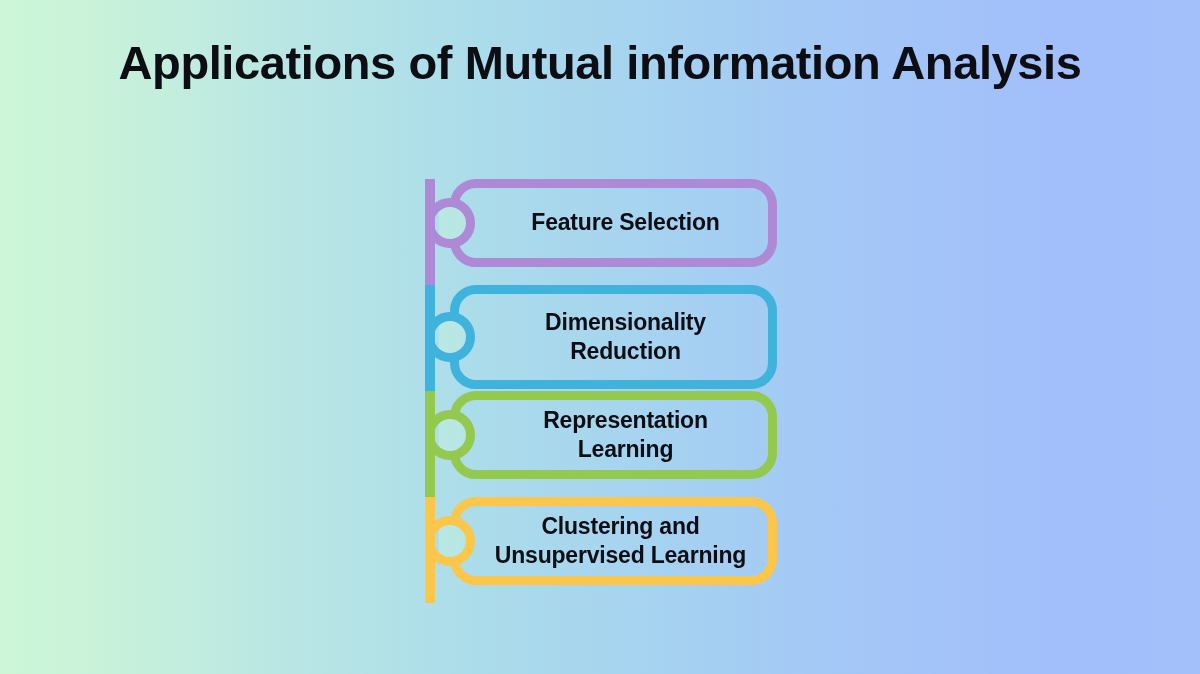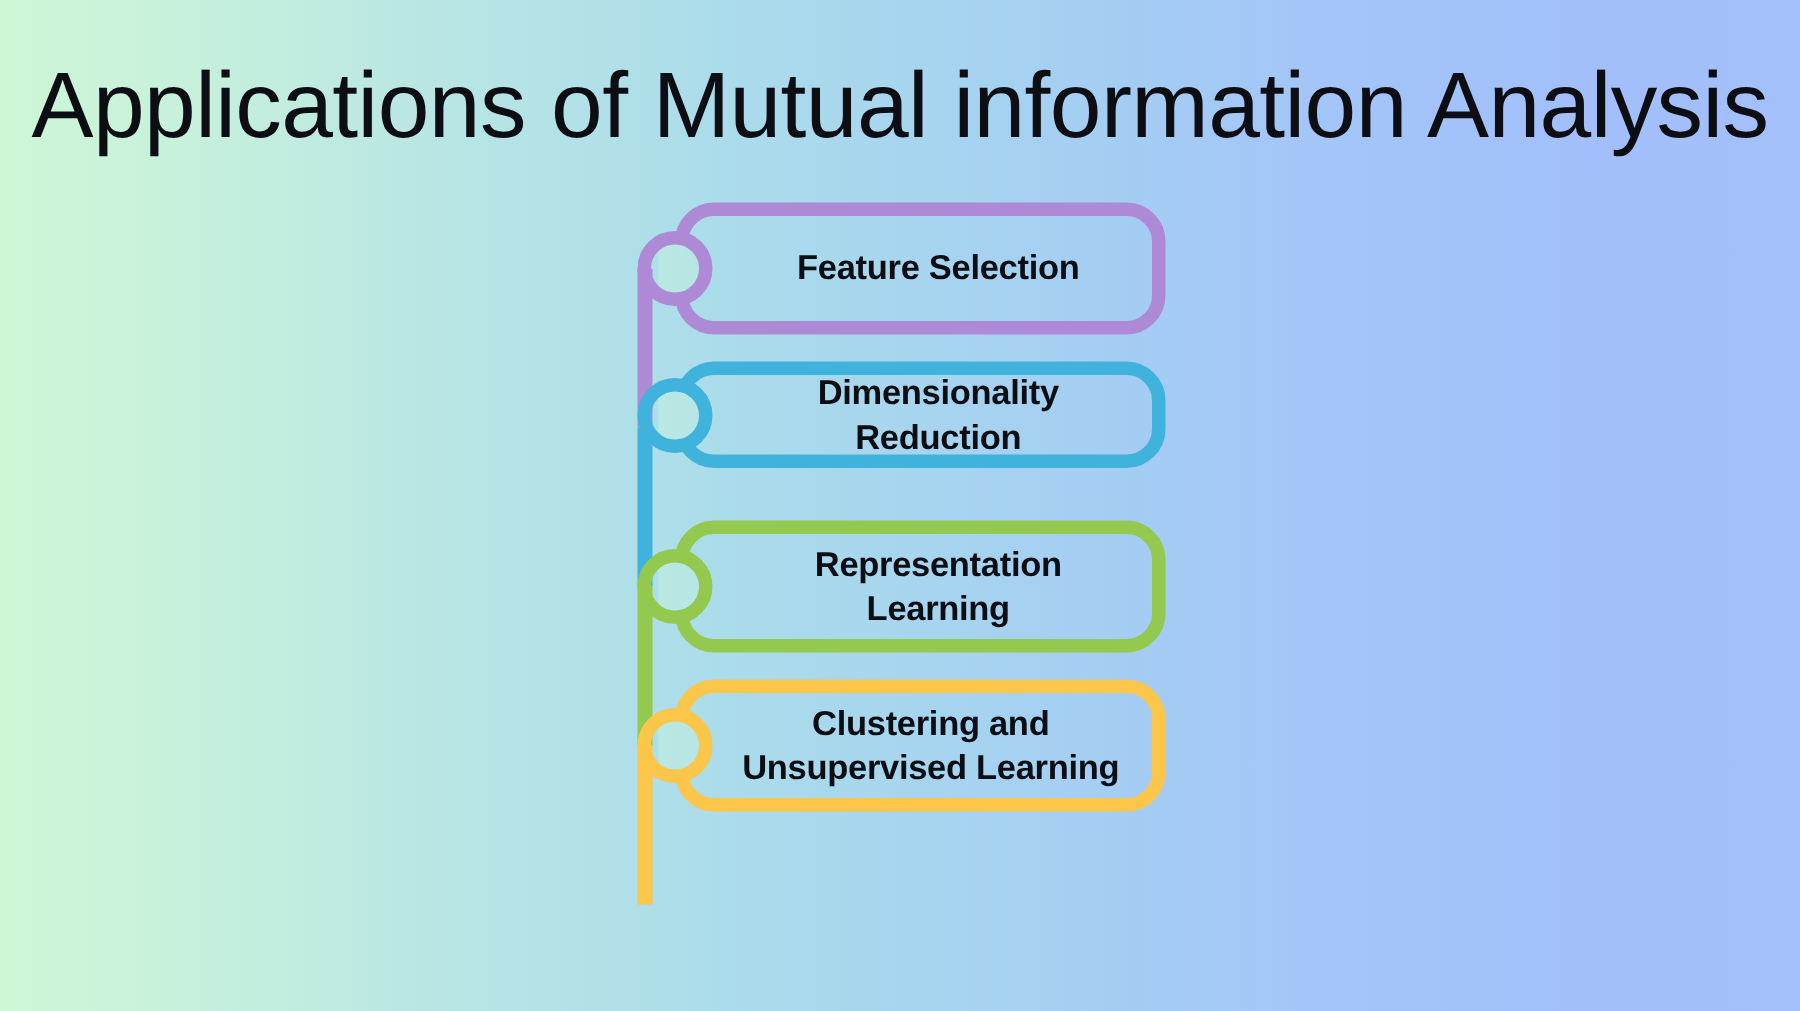--- a/index.html
+++ b/index.html
@@ -29,22 +29,22 @@
     box-sizing: border-box;
   }
 
   
   #title {
     position: absolute;
     left: 0;
     top: 38px;
     width: 1200px;
     text-align: center;
-    font-size: 62px;
-    font-weight: normal;
+    font-size: 47px;
+    font-weight: bold;
     letter-spacing: -0.4px;
     color: #0d0d14;
     line-height: 1.08;
     white-space: nowrap;
   }
 
   
   #stack {
     position: absolute;
     left: 0;
@@ -59,20 +59,21 @@
     left: 425px;
     width: 10px;
     z-index: 1;
   }
 
   .row {
     position: absolute;
     left: 425px;
     width: 352px;
     z-index: 2;
+    margin-top: 44px;
   }
 
   
   .pill {
     position: absolute;
     left: 25px;
     top: 0;
     right: 0;
     height: 100%;
     box-sizing: border-box;
@@ -141,21 +142,21 @@
   <div id="stack">
       <div class="spine" style="top: 179px; height: 106px; background: rgb(174, 138, 214);"></div>
       <div class="row" style="top: 135px; height: 88px;">
         <div class="pill" style="border-color: rgb(174, 138, 214);">
           <div class="label">Feature Selection</div>
         </div>
         <div class="node-mask" style="background: linear-gradient(to right, rgb(186, 233, 226), rgb(182, 229, 230));"></div>
         <div class="node" style="border-color: rgb(174, 138, 214);"></div>
       </div>
       <div class="spine" style="top: 285px; height: 106px; background: rgb(63, 179, 220);"></div>
-      <div class="row" style="top: 241px; height: 71px;">
+      <div class="row" style="top: 241px; height: 104px;">
         <div class="pill" style="border-color: rgb(63, 179, 220);">
           <div class="label">Dimensionality<br>Reduction</div>
         </div>
         <div class="node-mask" style="background: linear-gradient(to right, rgb(186, 233, 226), rgb(182, 229, 230));"></div>
         <div class="node" style="border-color: rgb(63, 179, 220);"></div>
       </div>
       <div class="spine" style="top: 391px; height: 106px; background: rgb(147, 201, 78);"></div>
       <div class="row" style="top: 347px; height: 88px;">
         <div class="pill" style="border-color: rgb(147, 201, 78);">
           <div class="label">Representation<br>Learning</div>

